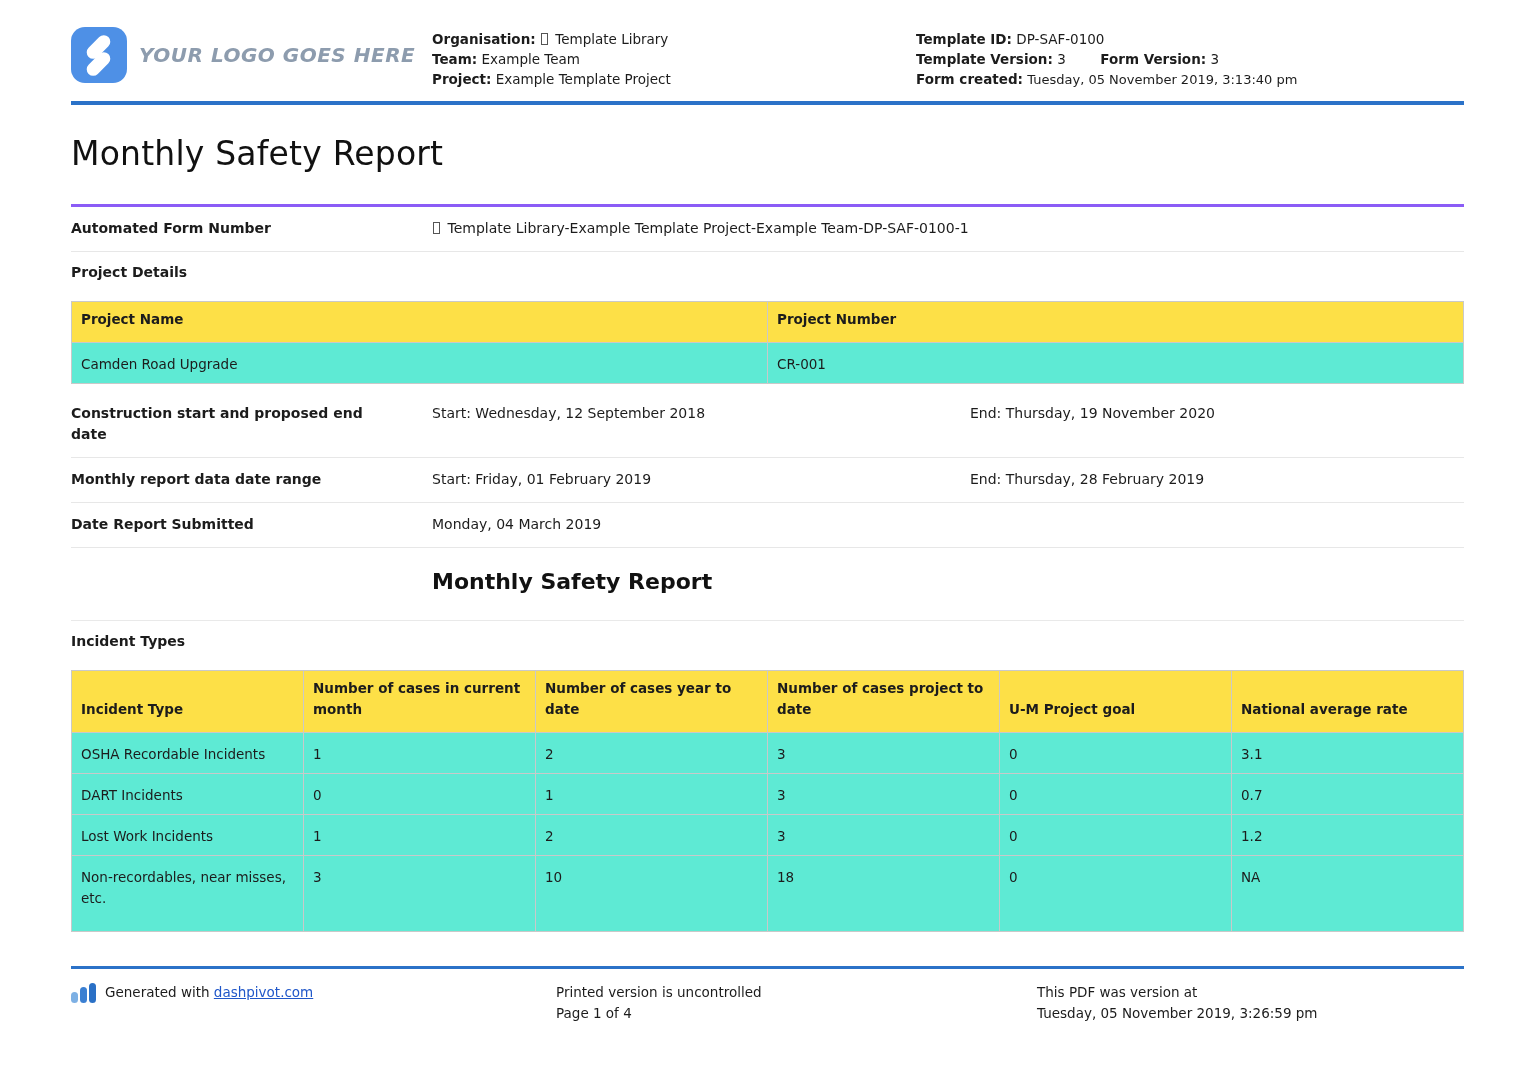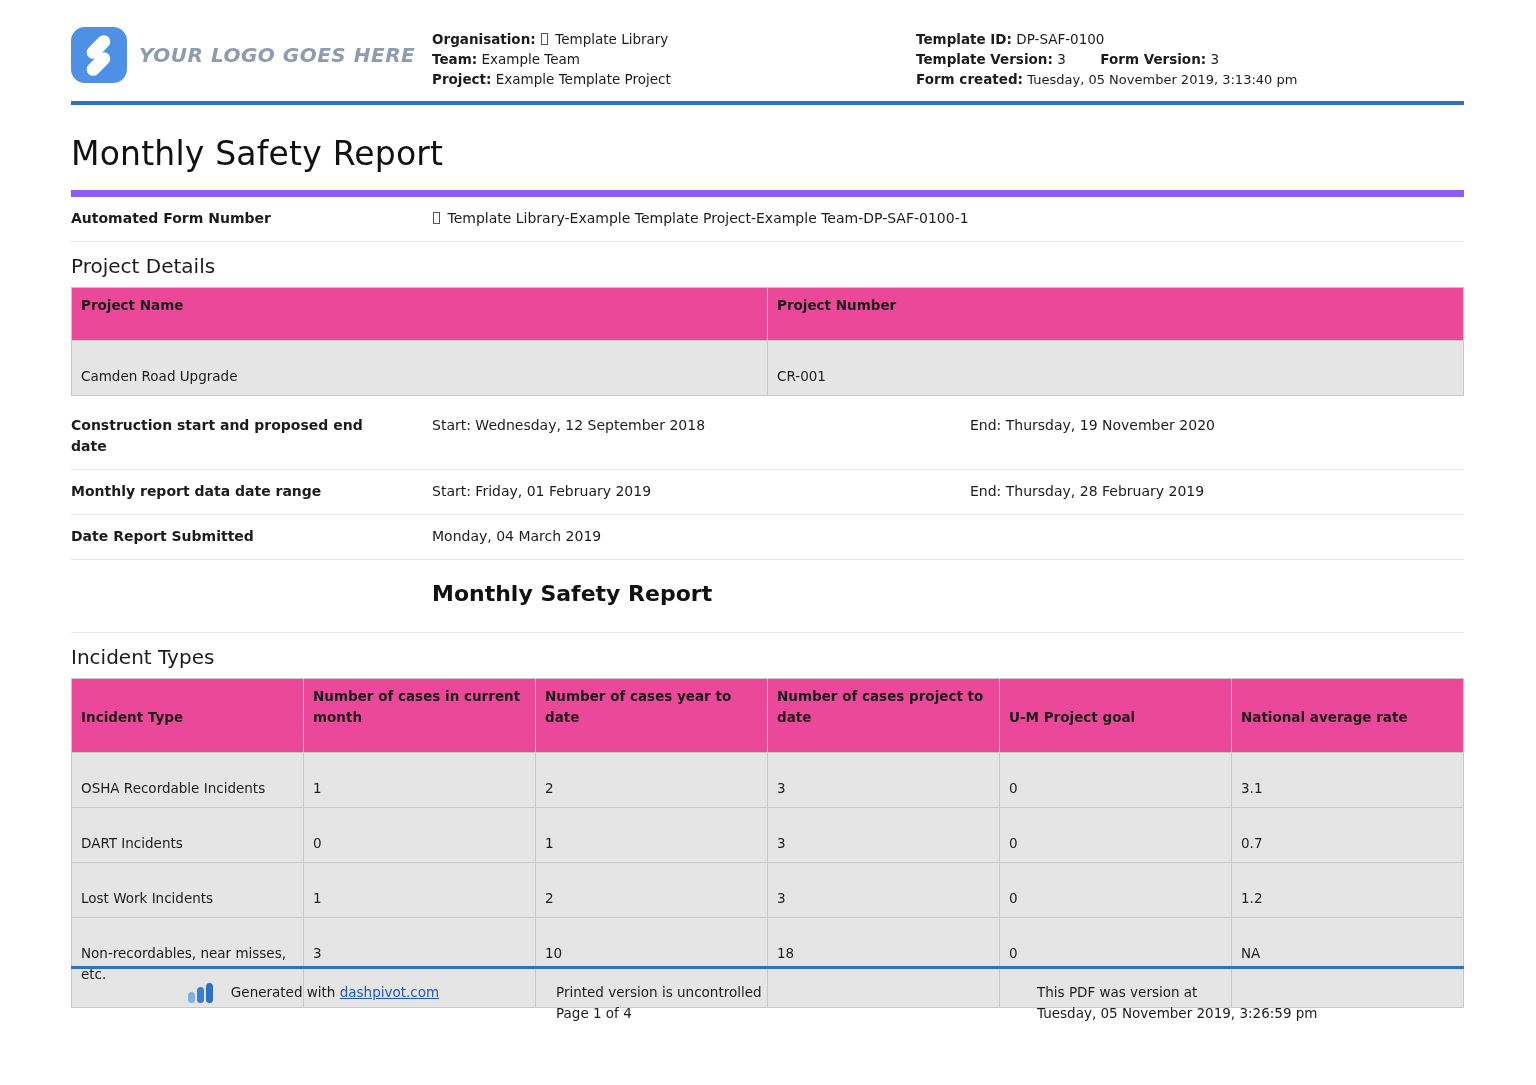--- a/index.html
+++ b/index.html
@@ -48,47 +48,47 @@
   
   .doc-title { font-size: 33px; font-weight: 400; color: #111; margin-top: 29px; letter-spacing: 0.2px; }
 
   
   .form-row {
     display: grid; grid-template-columns: 361px 538px 1fr;
     font-size: 14px; line-height: 21px;
     padding: 11px 0 12px; border-bottom: 1px solid #e7e7e7;
   }
   .form-row .lbl { font-weight: bold; padding-right: 30px; }
-  .row-first { border-top: 7px solid #8b5cf6; margin-top: 17px; }
+  .row-first { border-top: 3px solid #8b5cf6; margin-top: 31px; }
   .full-span { grid-column: 2 / 4; }
 
-  .section-label { font-size: 20px; font-weight: normal; padding: 12px 0 9px; }
+  .section-label { font-size: 14px; font-weight: bold; padding: 12px 0 21px; }
 
   
   table { border-collapse: collapse; width: 100%; font-size: 13.5px; }
   th, td { border: 1px solid #c9c9c9; text-align: left; font-weight: normal; }
   th {
-    background: #ec4899; font-weight: bold; vertical-align: bottom;
-    padding: 7px 9px 24px; line-height: 21px;
-  }
-  td { padding: 25px 9px 8px; vertical-align: top; line-height: 21px; background: #e5e5e5; }
+    background: #fde047; font-weight: bold; vertical-align: bottom;
+    padding: 7px 9px 12px; line-height: 21px;
+  }
+  td { padding: 11px 9px 8px; vertical-align: top; line-height: 21px; background: #5eead4; }
   .proj-table { margin-bottom: 2px; }
   .proj-table th, .proj-table td { width: 50%; }
   .inc-table th, .inc-table td { width: 16.666%; }
   .inc-table td.tall { padding-bottom: 22px; }
 
   
   .section-heading-row { padding: 21px 0 26px; border-bottom: 1px solid #e9e9e9; }
   .section-heading { margin-left: 361px; font-size: 22px; font-weight: bold; color: #111; }
 
   
   .footer { position: absolute; left: 71px; right: 72px; bottom: 22px; }
   .footer-rule { height: 3px; background: #2b72c8; margin-bottom: 13px; }
   .footer-grid { display: grid; grid-template-columns: 485px 481px 1fr; font-size: 13.5px; line-height: 21px; }
-  .footer-left { display: flex; align-items: flex-start; gap: 18px; justify-content: center; }
+  .footer-left { display: flex; align-items: flex-start; gap: 9px; }
   .chart-icon { display: inline-flex; align-items: flex-end; gap: 2px; height: 21px; padding-top: 2px; }
   .chart-icon i { display: block; width: 7px; border-radius: 3.5px; }
   .chart-icon .b1 { height: 11px; background: #7db0e4; }
   .chart-icon .b2 { height: 16px; background: #3a7fd2; }
   .chart-icon .b3 { height: 20px; background: #2a70c6; }
   .footer a { color: #2057c9; text-decoration: underline; }
 </style>
 </head>
 <body>
 

